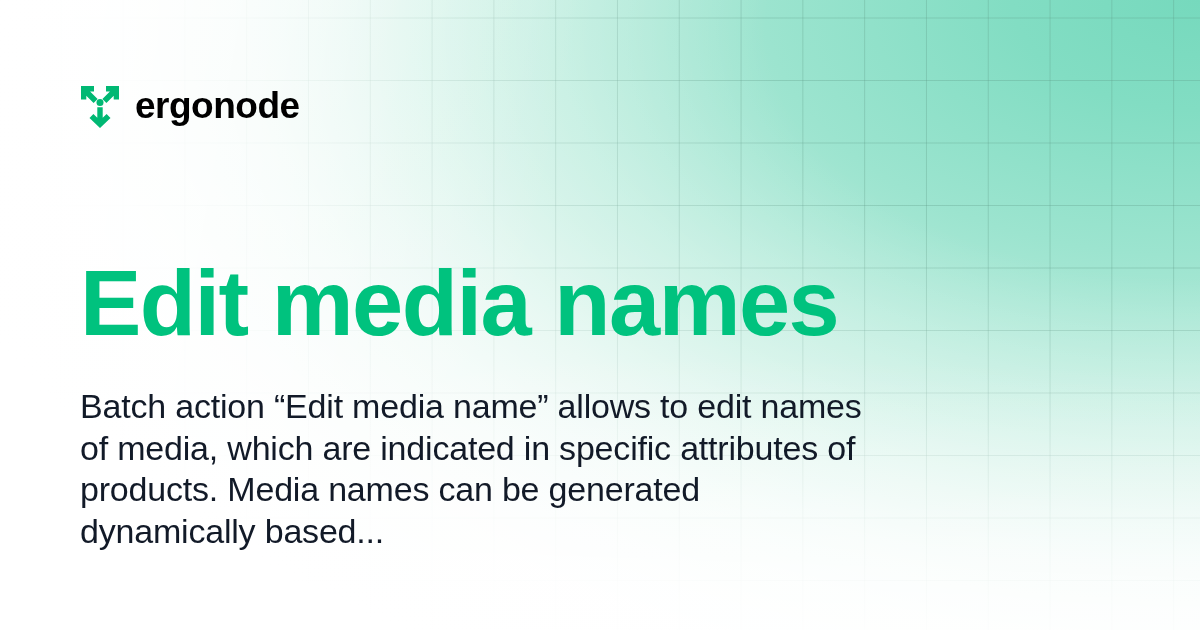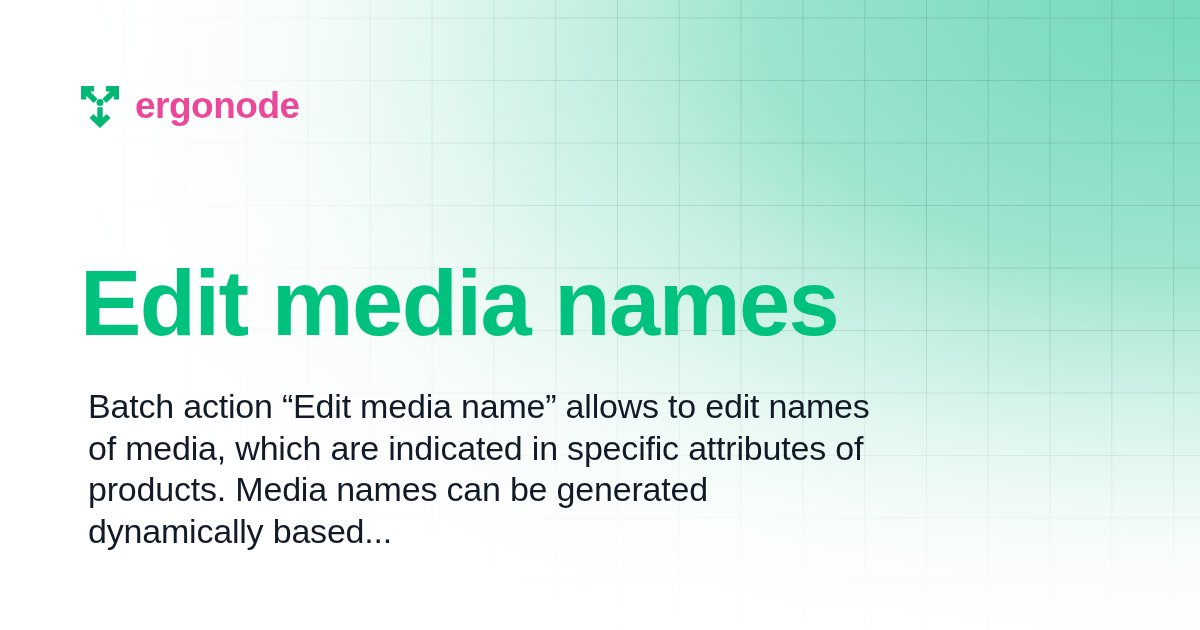--- a/index.html
+++ b/index.html
@@ -113,40 +113,40 @@
     height: 46px;
     display: block;
     flex: 0 0 auto;
   }
 
   .brand-name {
     font-size: 37px;
     line-height: 1;
     font-weight: 700;
     letter-spacing: -0.5px;
-    color: #ec4899;
+    color: #000000;
     white-space: nowrap;
   }
 
   .headline {
     position: absolute;
     left: 80px;
     top: 252px;
     margin: 0;
     font-size: 92px;
     line-height: 102px;
     font-weight: 700;
     letter-spacing: -1.5px;
     color: #00c27e;
     max-width: 960px;
   }
 
   .description {
     position: absolute;
-    left: 88px;
+    left: 80px;
     top: 386px;
     margin: 0;
     width: 790px;
     font-size: 34px;
     line-height: 41.5px;
     font-weight: 400;
     letter-spacing: -0.2px;
     color: #121a28;
   }
 </style>

